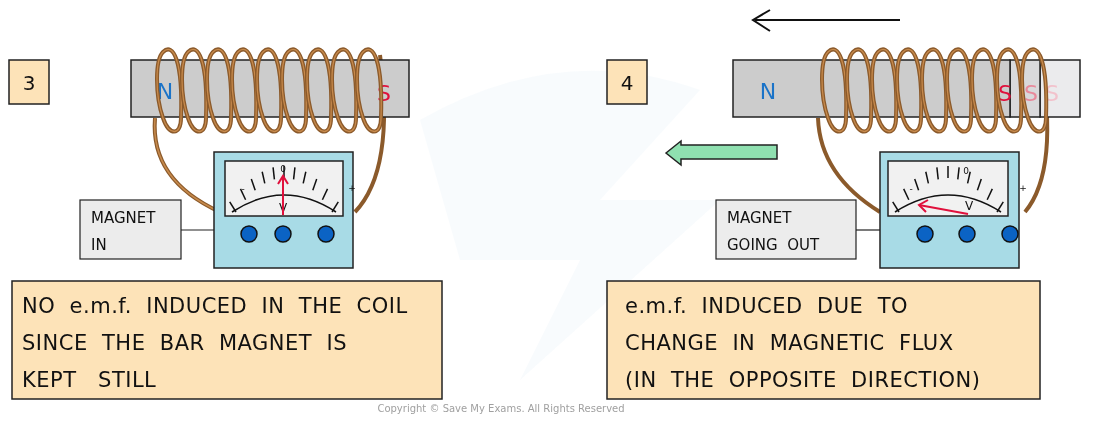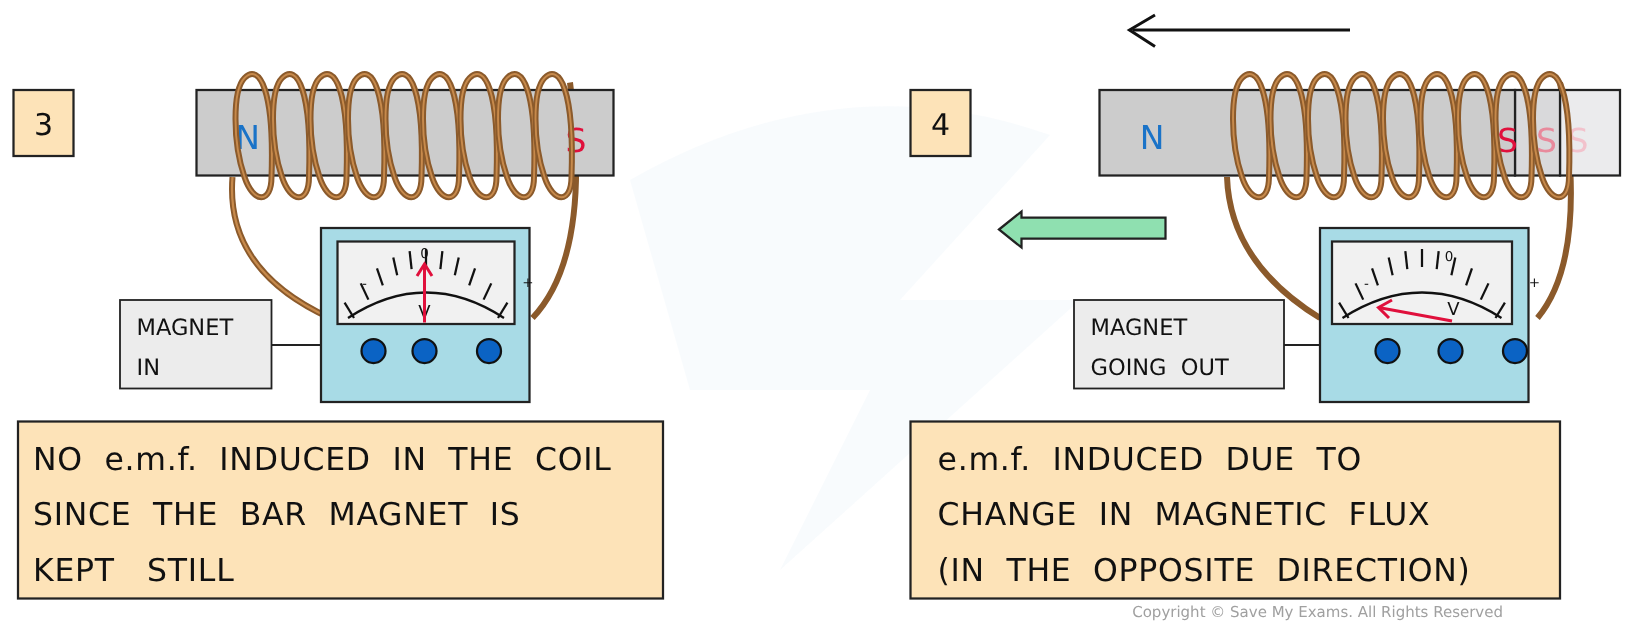--- a/index.html
+++ b/index.html
@@ -1,21 +1,21 @@
 <!DOCTYPE html>
 <html><head>
 <meta charset="utf-8">
 <style>
   html, body { margin: 0; padding: 0; background: #ffffff; }
   body { width: 1100px; height: 422px; position: relative; overflow: hidden; font-family: "DejaVu Sans", sans-serif; }
   svg { position: absolute; left: 0; top: 0; }
   .lbl { font-family: "DejaVu Sans", sans-serif; fill: #111; }
   .box-text { font-family: "DejaVu Sans", sans-serif; font-size: 21px; fill: #111; letter-spacing: 0.5px; }
   .tag-text { font-family: "DejaVu Sans", sans-serif; font-size: 15px; fill: #111; }
-  .copyright { position: absolute; left: 0; width: 1002px; top: 403px; text-align: right; font-size: 10px; color: #a0a0a0; font-family: "DejaVu Sans", sans-serif; }
+  .copyright { position: absolute; left: 0; width: 1002px; top: 403px; text-align: center; font-size: 10px; color: #a0a0a0; font-family: "DejaVu Sans", sans-serif; }
 </style>
 </head>
 <body>
 
 <svg width="1100" height="422" viewBox="0 0 1100 422">
 
   <g opacity="0.06">
     <path d="M420 120 Q560 40 700 90 L600 200 L720 200 L520 380 L580 260 L460 260 Z" fill="#8ab8d8"></path>
   </g>
 

